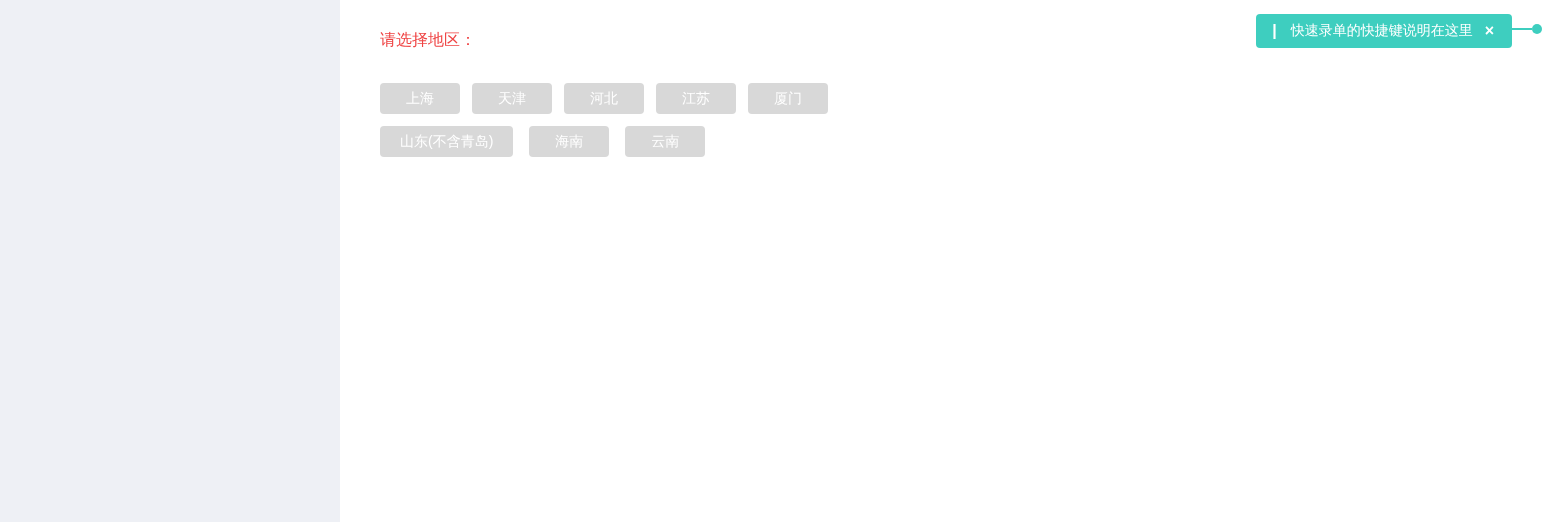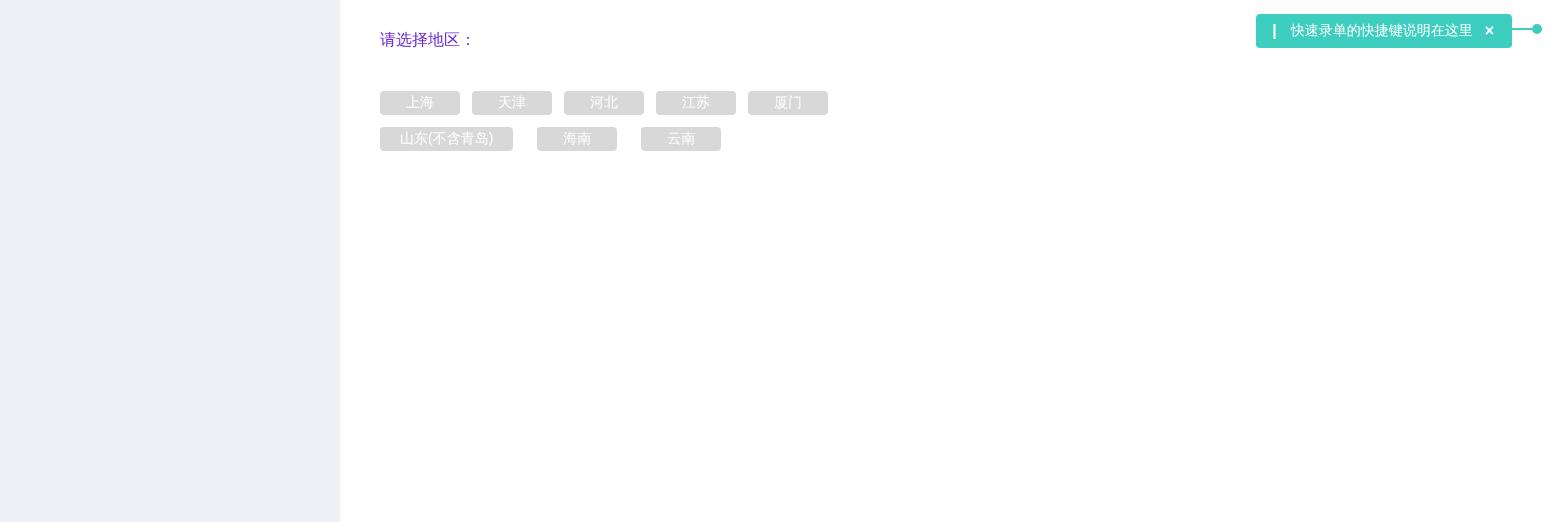--- a/index.html
+++ b/index.html
@@ -31,32 +31,32 @@
       left: 340px;
       top: 0;
       right: 0;
       bottom: 0;
       background: #ffffff;
       padding: 30px 40px;
     }
 
     .page-label {
       font-size: 16px;
-      color: #6d28d9;
-      margin-bottom: 40px;
+      color: #ef4444;
+      margin-bottom: 32px;
       font-weight: normal;
     }
 
     .region-btn {
       background: #d8d8d8;
       color: #ffffff;
       border: none;
       border-radius: 4px;
       padding: 4px 20px;
-      height: 24px;
+      height: 31px;
       font-size: 14px;
       cursor: pointer;
       white-space: nowrap;
       min-width: 80px;
       display: flex;
       align-items: center;
       justify-content: center;
     }
 
     
@@ -114,21 +114,21 @@
     }
 
     .row-1 {
       display: flex;
       gap: 12px;
       margin-bottom: 12px;
     }
 
     .row-2 {
       display: flex;
-      gap: 24px;
+      gap: 16px;
     }
   </style>
 </head>
 <body>
 
 <div class="left-sidebar"></div>
 
 <div class="main-content">
 
   <div class="page-label">请选择地区：</div>

